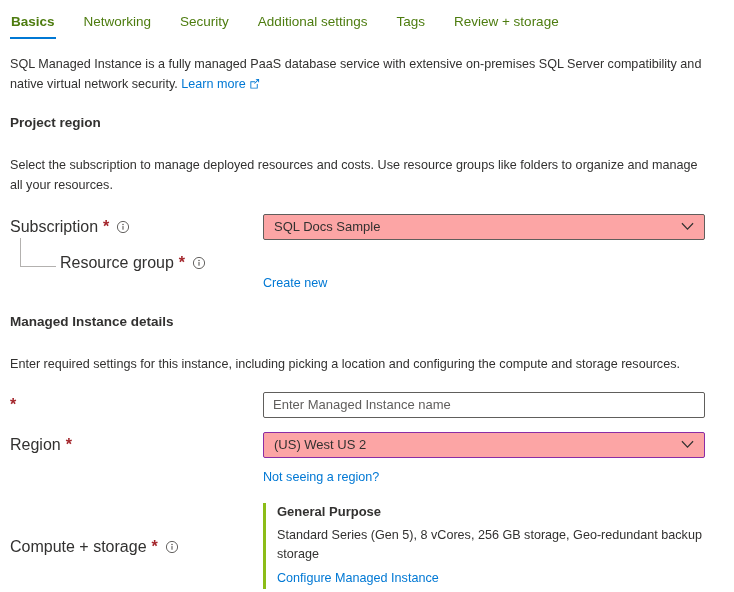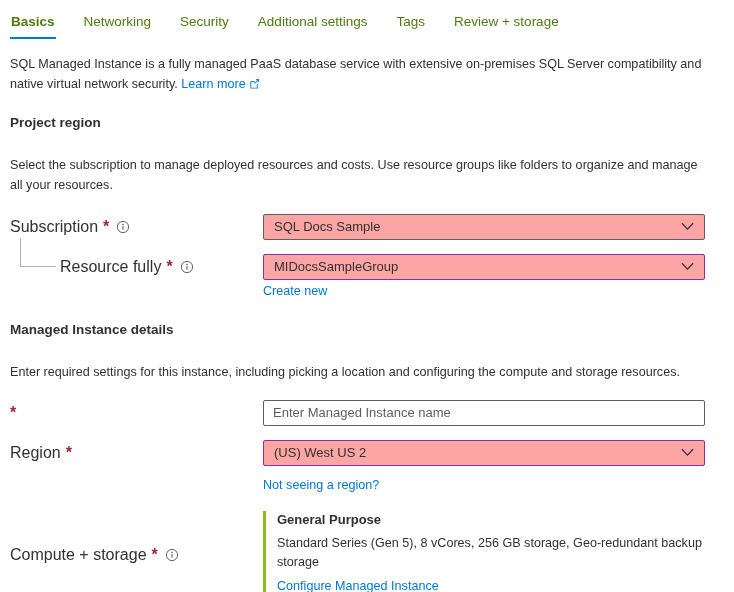--- a/index.html
+++ b/index.html
@@ -117,37 +117,29 @@
           <span><svg width="13" height="9" viewBox="0 0 14 9">
                 <path d="M1 1 L7 7.3 L13 1" fill="none" stroke="#323130" stroke-width="1.3"></path>
               </svg></span>
         </div>
       </div>
     </div>
 
     <div class="row mb4">
       <div class="connector"></div>
       <div class="label-col indented">
-        <span>Resource fully</span>
+        <span>Resource group</span>
         <span class="req">*</span>
         <span class="info-icon">
             <svg width="14" height="14" viewBox="0 0 16 16">
               <circle cx="8" cy="8" r="6.4" fill="none" stroke="#605e5c" stroke-width="1.1"></circle>
               <circle cx="8" cy="5.1" r="0.95" fill="#605e5c"></circle>
               <rect x="7.35" y="6.8" width="1.3" height="4.4" rx="0.6" fill="#605e5c"></rect>
             </svg>
           </span>
-      </div>
-      <div class="control-col">
-        <div class="select purple">
-          <span>MIDocsSampleGroup</span>
-          <span><svg width="13" height="9" viewBox="0 0 14 9">
-                <path d="M1 1 L7 7.3 L13 1" fill="none" stroke="#323130" stroke-width="1.3"></path>
-              </svg></span>
-        </div>
       </div>
     </div>
     <div class="sub-row">
       <a class="link">Create new</a>
     </div>
   </div>
 
   <div class="section-heading" style="margin-top:24px;">Managed Instance details</div>
   <div class="section-desc">Enter required settings for this instance, including picking a location and configuring the compute and storage resources.</div>
 

